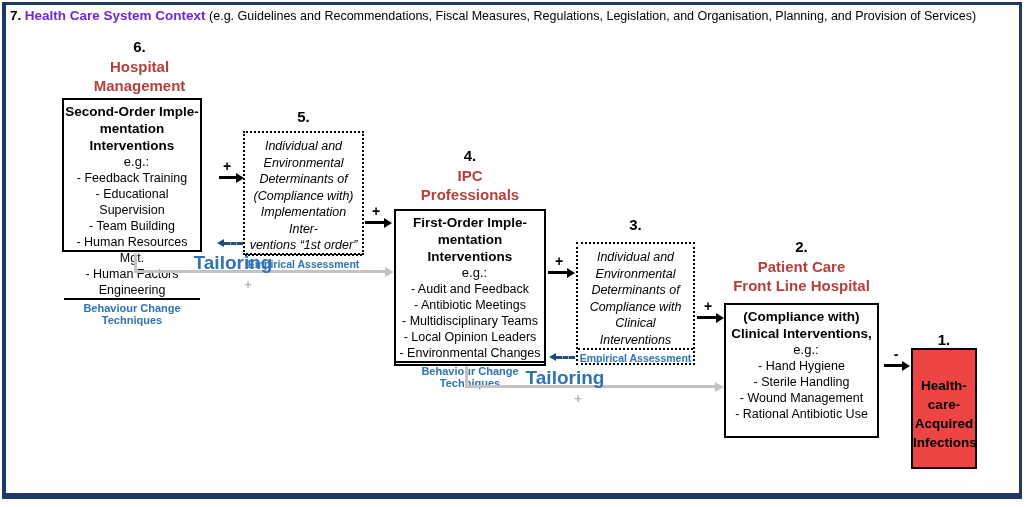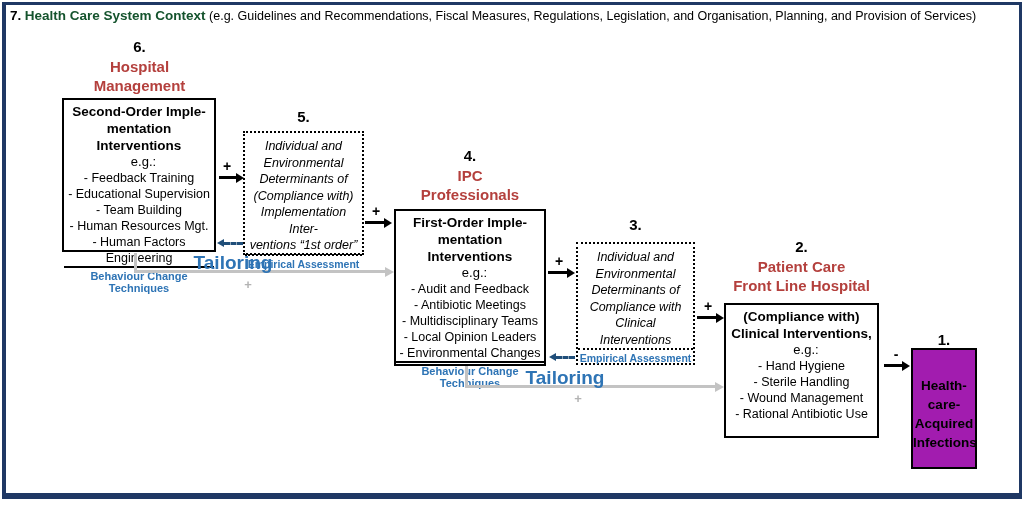--- a/index.html
+++ b/index.html
@@ -2,38 +2,38 @@
 <html><head>
 <meta charset="utf-8">
 <style>
   html,body{margin:0;padding:0;background:#fff;}
   .canvas{position:relative;width:1026px;height:507px;background:#ffffff;
           font-family:"Liberation Sans",sans-serif;color:#000;overflow:hidden;}
   .frame{position:absolute;left:2px;top:2px;width:1020px;height:497px;box-sizing:border-box;
          border:3px solid #1f3864;border-left-width:4px;border-bottom-width:6px;background:#fff;}
   .hdr{position:absolute;left:10px;top:8px;white-space:nowrap;font-size:12.5px;}
   .hdr b{font-size:13.5px;}
-  .hdr .red{color:#14532d;}
+  .hdr .red{color:#6d28d9;}
   .num{position:absolute;font-weight:bold;font-size:15px;text-align:center;}
   .glabel{position:absolute;font-weight:bold;font-size:15px;line-height:19px;
           text-align:center;color:#b4403d;}
   .solidbox{position:absolute;box-sizing:border-box;border:2px solid #000;background:#fff;
             display:flex;flex-direction:column;}
   .body{flex:1;}
   .boxtitle{font-weight:bold;font-size:13.5px;line-height:17px;text-align:center;padding-top:3px;}
   .eg{font-size:13px;line-height:16px;text-align:center;padding-left:9px;}
   .item{font-size:12.5px;line-height:16px;text-align:center;}
   .bfoot{border-top:2px solid #000;color:#2e74b5;font-weight:bold;font-size:11px;
          text-align:center;padding:2px 0;}
   .dotbox{position:absolute;box-sizing:border-box;border:2px dotted #000;background:#fff;
           display:flex;flex-direction:column;}
   .dotbody{flex:1;font-style:italic;font-size:12.5px;line-height:16.5px;text-align:center;padding-top:5px;}
   .dotfoot{border-top:2px dotted #000;color:#2e74b5;font-weight:bold;font-size:10.5px;
            text-align:center;padding:2px 0 3px;}
-  .endbox{position:absolute;box-sizing:border-box;border:2px solid #000;background:#a21caf;
+  .endbox{position:absolute;box-sizing:border-box;border:2px solid #000;background:#ef4444;
           font-weight:bold;font-size:13.5px;line-height:19px;text-align:center;padding-top:26px;}
   .bline{position:absolute;height:3px;background:#000;}
   .bhead{position:absolute;width:0;height:0;border-top:5px solid transparent;
          border-bottom:5px solid transparent;border-left:8px solid #000;}
   .sign{position:absolute;font-weight:bold;font-size:14px;text-align:center;width:20px;}
   .gline{position:absolute;background:#c3c3c3;}
   .ghead{position:absolute;width:0;height:0;border-top:5px solid transparent;
          border-bottom:5px solid transparent;border-left:9px solid #c3c3c3;}
   .gsign{position:absolute;color:#b3b3b3;font-weight:bold;font-size:13px;width:20px;text-align:center;}
   .tailor{position:absolute;color:#2e74b5;font-weight:bold;font-size:19px;line-height:19px;
@@ -52,21 +52,21 @@
     <b>7.</b>
     <b class="red">Health Care System Context</b>
     <span>(e.g. Guidelines and Recommendations, Fiscal Measures, Regulations, Legislation, and Organisation, Planning, and Provision of Services)</span>
   </div>
 
   <div class="num" style="left:62px;top:38px;width:155px;">6.</div>
   <div class="glabel" style="left:42px;top:57px;width:195px;">
     <div>Hospital</div>
     <div>Management</div>
   </div>
-  <div class="solidbox" style="left:62px;top:98px;width:154px;height:154px;">
+  <div class="solidbox" style="left:62px;top:98px;width:140px;height:154px;">
     <div class="body">
       <div class="boxtitle">
         <div>Second-Order Imple-</div>
         <div>mentation Interventions</div>
       </div>
       <div class="eg">e.g.:</div>
       <div class="item">- Feedback Training</div>
       <div class="item">- Educational Supervision</div>
       <div class="item">- Team Building</div>
       <div class="item">- Human Resources Mgt.</div>

